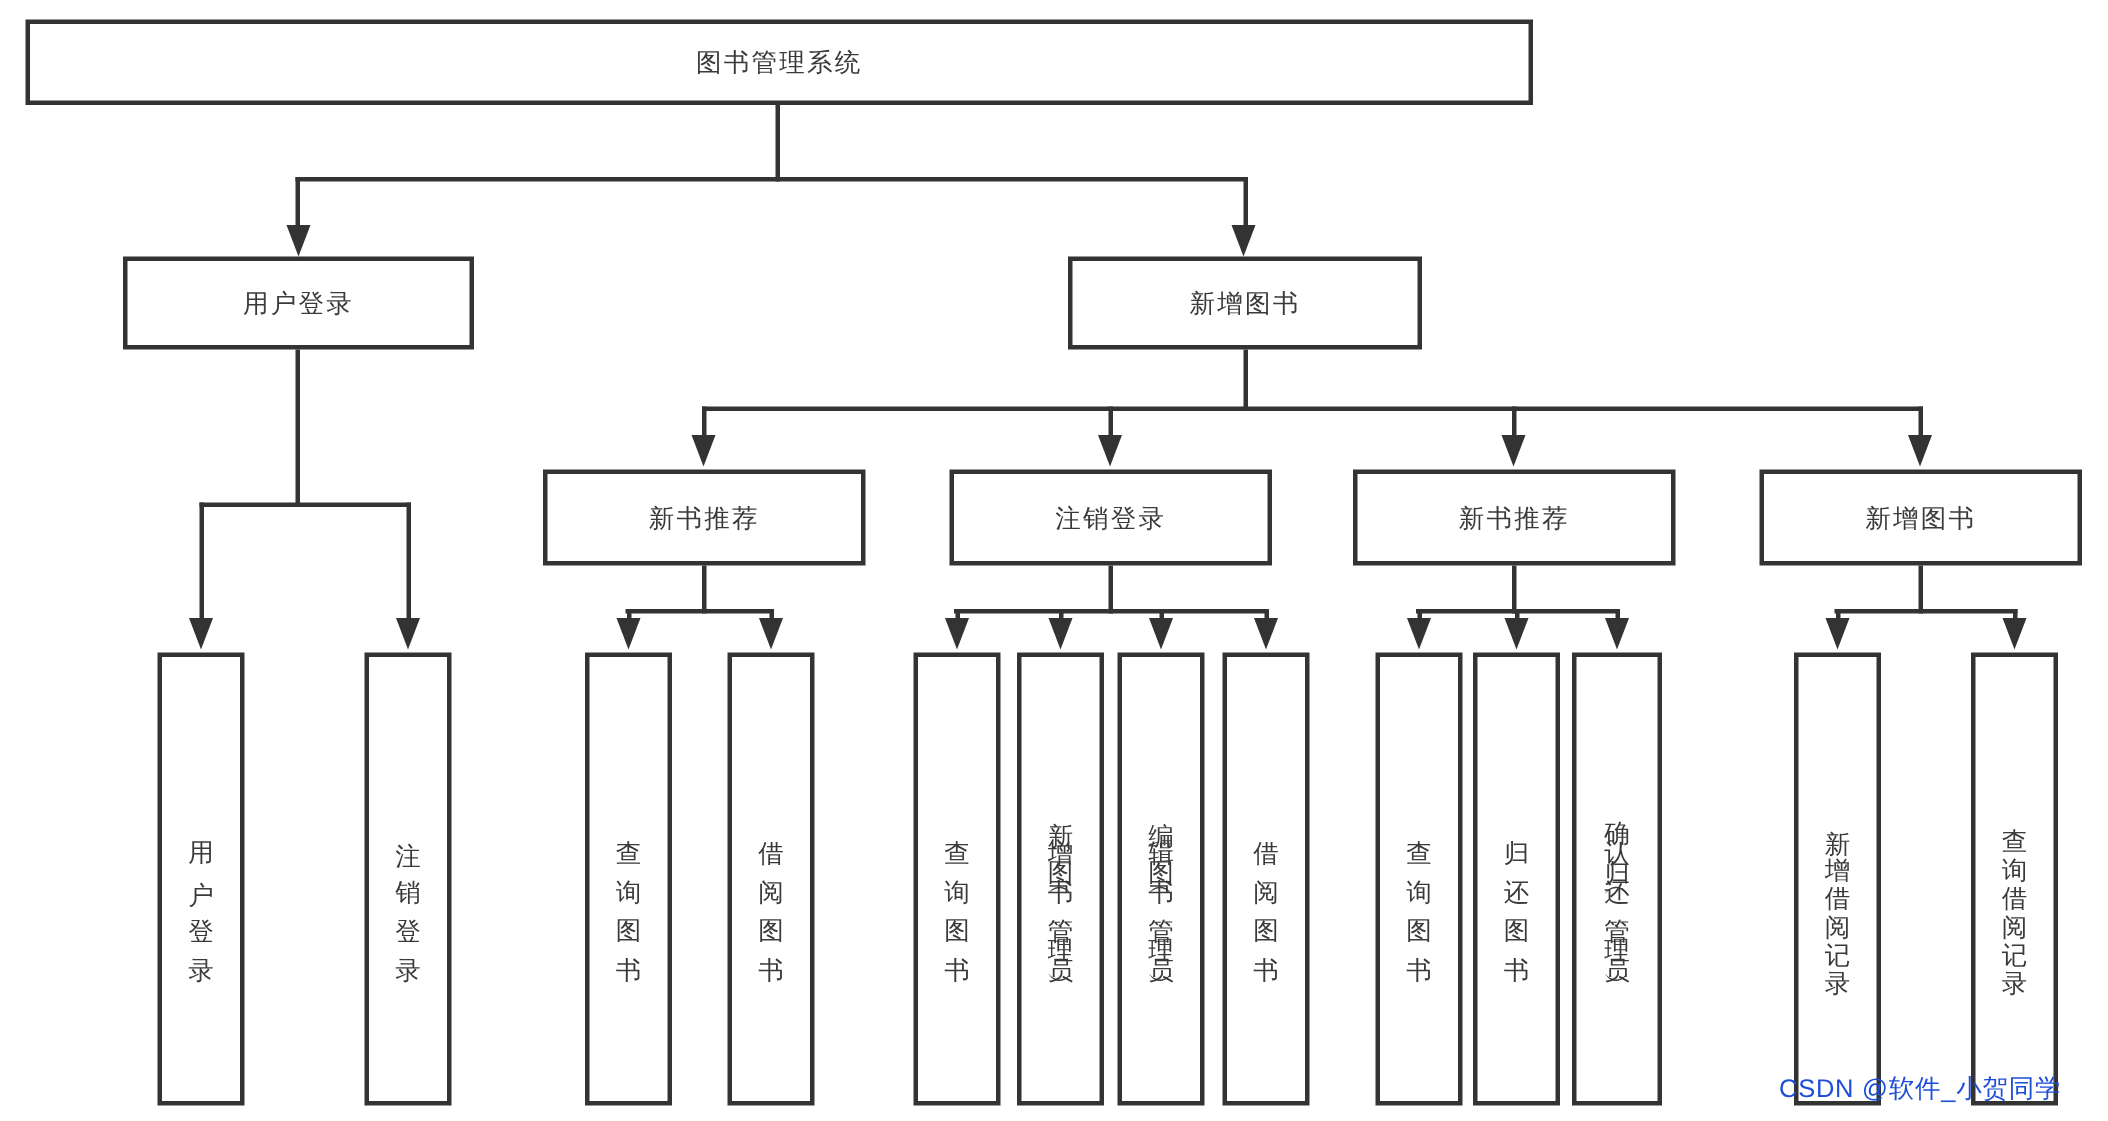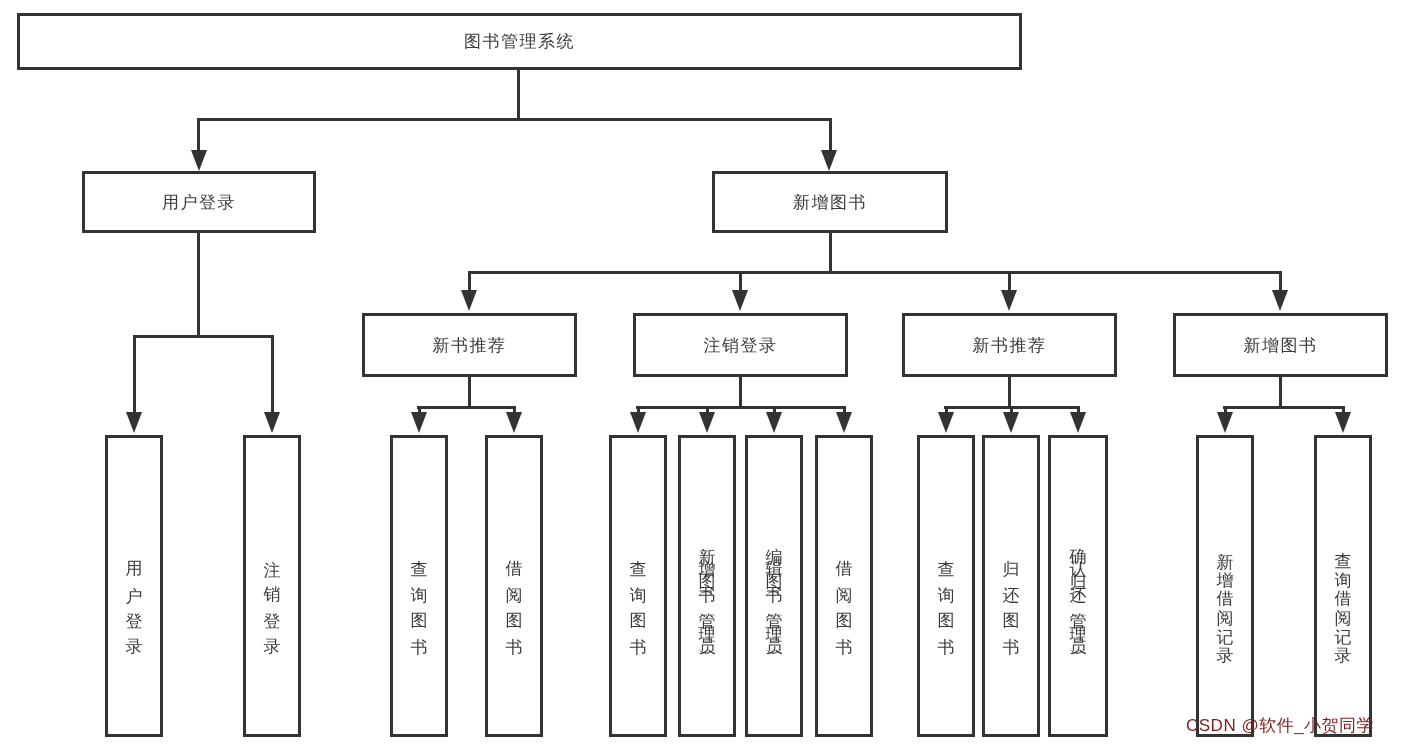--- a/index.html
+++ b/index.html
@@ -19,21 +19,21 @@
   .ls-lg{letter-spacing:26px !important;margin-bottom:-26px;}
   .ls-md{letter-spacing:19px !important;margin-bottom:-19px;}
   .ls-sm{letter-spacing:13px !important;margin-bottom:-13px;}
   .line{position:absolute;background:#333333;}
   .arr{
     position:absolute;width:0;height:0;
     border-left:8px solid transparent;border-right:8px solid transparent;
     border-top:21px solid #333333;
   }
   .watermark{
-    position:absolute;left:1186px;top:714px;font-size:17px;color:#7f1d1d;
+    position:absolute;left:1186px;top:714px;font-size:17px;color:#1d4ed8;
     white-space:nowrap;letter-spacing:0.5px;
   }
 </style>
 </head>
 <body>
 
 <div class="canvas">
 
   <div class="node" style="left:17px;top:13px;width:1005px;height:57px">
     <span>图书管理系统</span>

